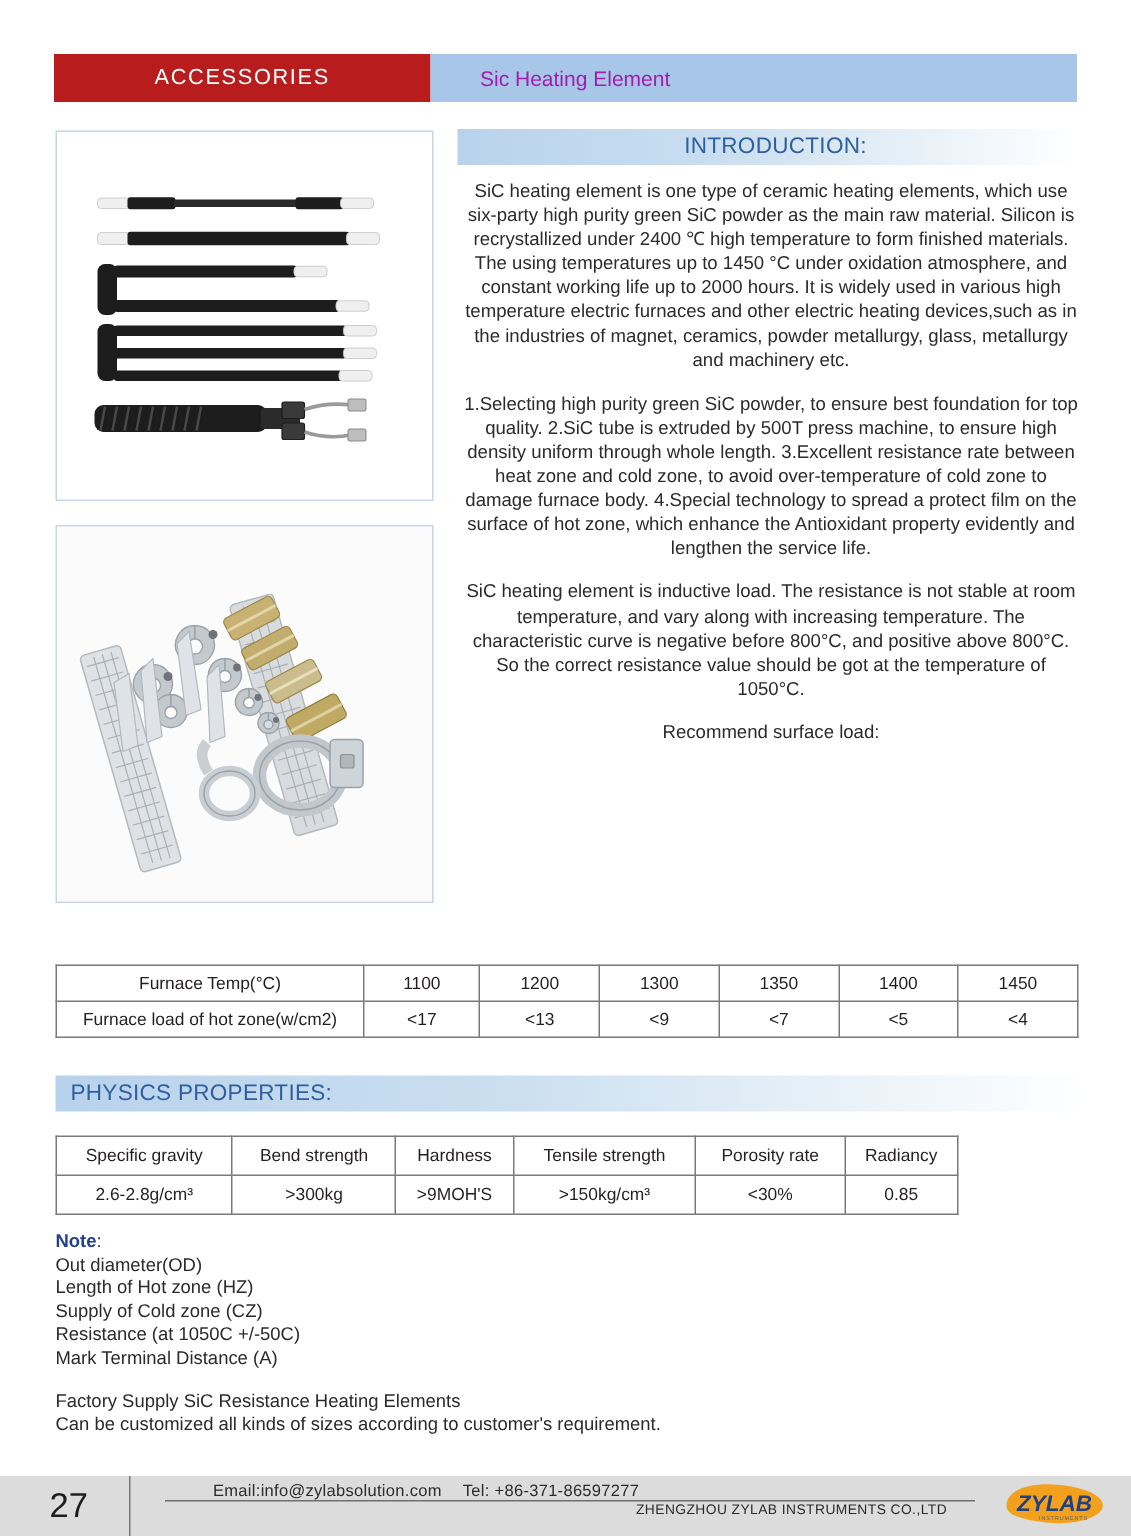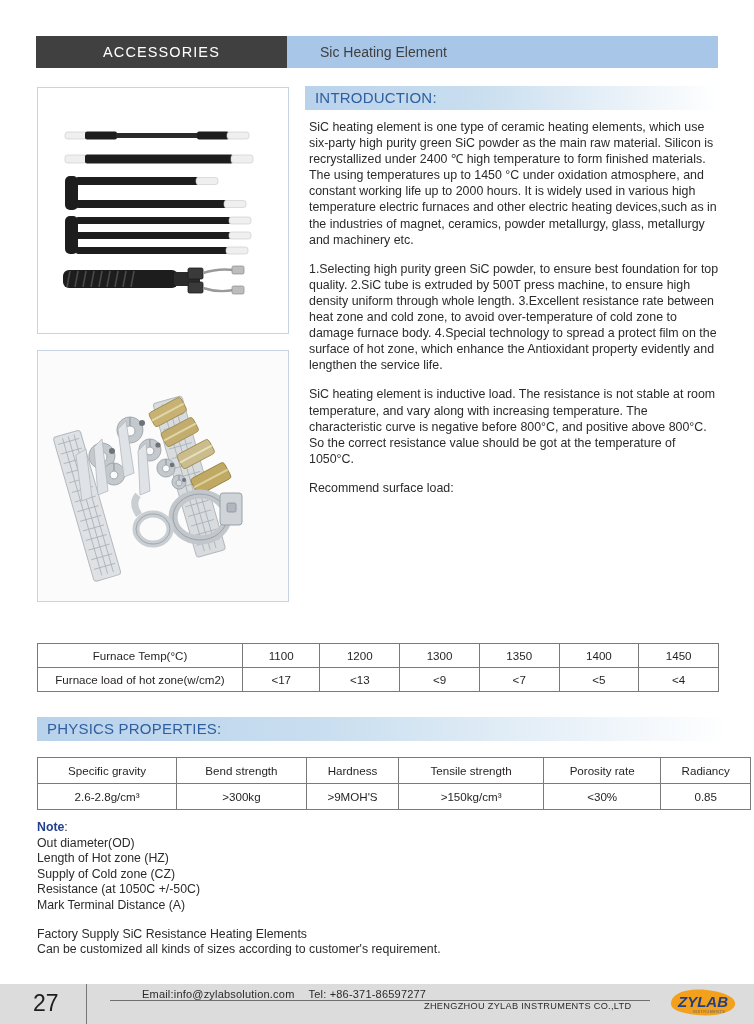--- a/index.html
+++ b/index.html
@@ -21,39 +21,39 @@
     position: absolute;
     left: 36px;
     top: 36px;
     width: 682px;
     height: 32px;
     display: flex;
     align-items: stretch;
   }
   .titlebar-left {
     width: 251px;
-    background: #404040;
+    background: #b91c1c;
     display: flex;
     align-items: center;
     justify-content: center;
   }
   .titlebar-left span {
     color: #ffffff;
     font-size: 14.5px;
     letter-spacing: 1.1px;
   }
   .titlebar-right {
     flex: 1;
     background: #a8c6e8;
     display: flex;
     align-items: center;
     padding-left: 33px;
   }
   .titlebar-right span {
-    color: #404040;
+    color: #a21caf;
     font-size: 14px;
   }
 
   
   .photo {
     position: absolute;
     border: 1px solid #c9d4e2;
     background: #ffffff;
     overflow: hidden;
   }
@@ -76,21 +76,21 @@
     margin-bottom: 9px;
   }
   .body-text {
     font-size: 12.4px;
     line-height: 16.1px;
     color: #2b2b2b;
     margin: 0 0 12px 4px;
   }
   .body-text p { margin: 0 0 12px 0; }
   .body-text p:last-child { margin-bottom: 0; }
-  .sec-block { margin-bottom: 13px; }
+  .sec-block { margin-bottom: 13px; text-align: center; }
   .caption-line {
     font-size: 12.4px;
     color: #2b2b2b;
     margin: 14px 0 6px 4px;
   }
 
   
   table.grid {
     border-collapse: collapse;
     font-size: 11.6px;
@@ -111,21 +111,21 @@
   }
   #table-surface-load td.rowlabel {
     width: 196px;
     padding-left: 4px;
     padding-right: 4px;
   }
   #table-physics {
     position: absolute;
     left: 37px;
     top: 757px;
-    width: 714px;
+    width: 602px;
   }
   #table-physics td { padding: 6px 2px; }
 
   
   #physics-head {
     position: absolute;
     left: 37px;
     top: 717px;
     width: 682px;
   }

